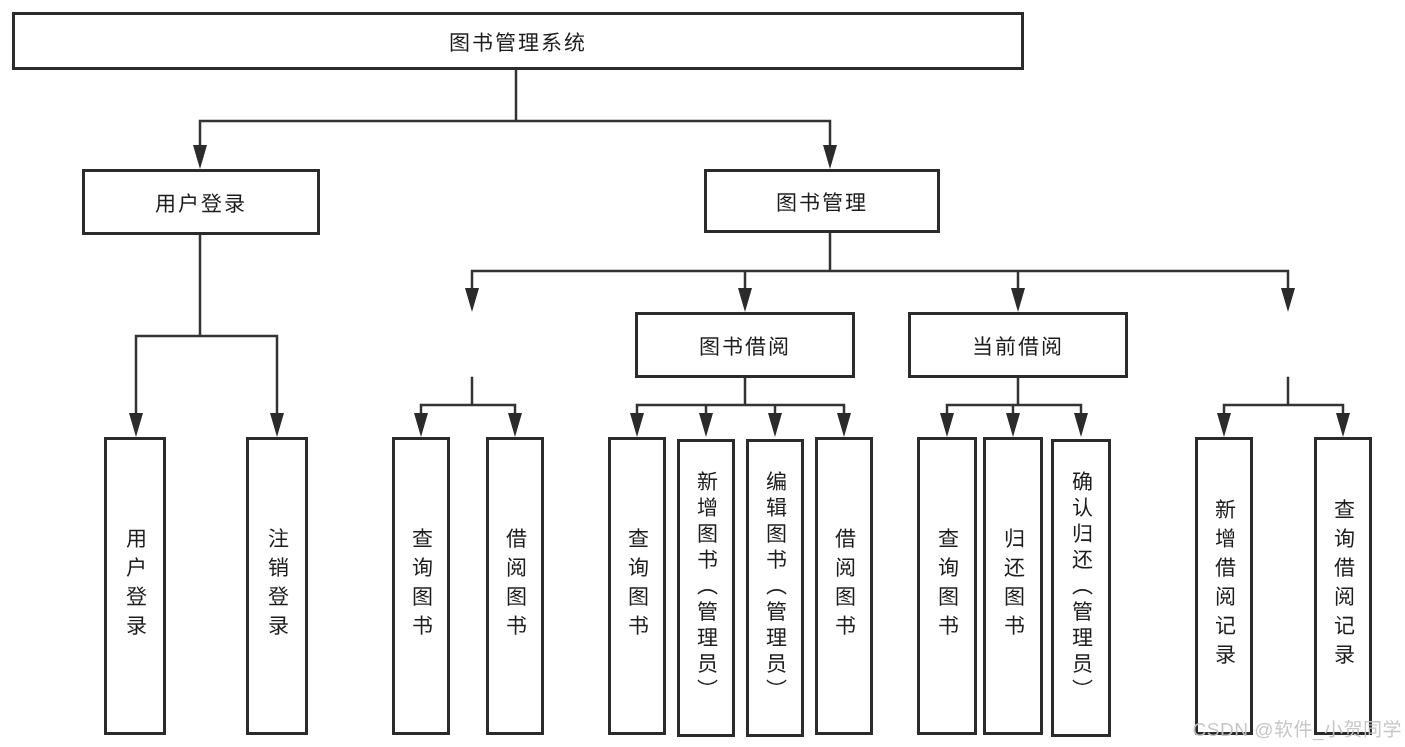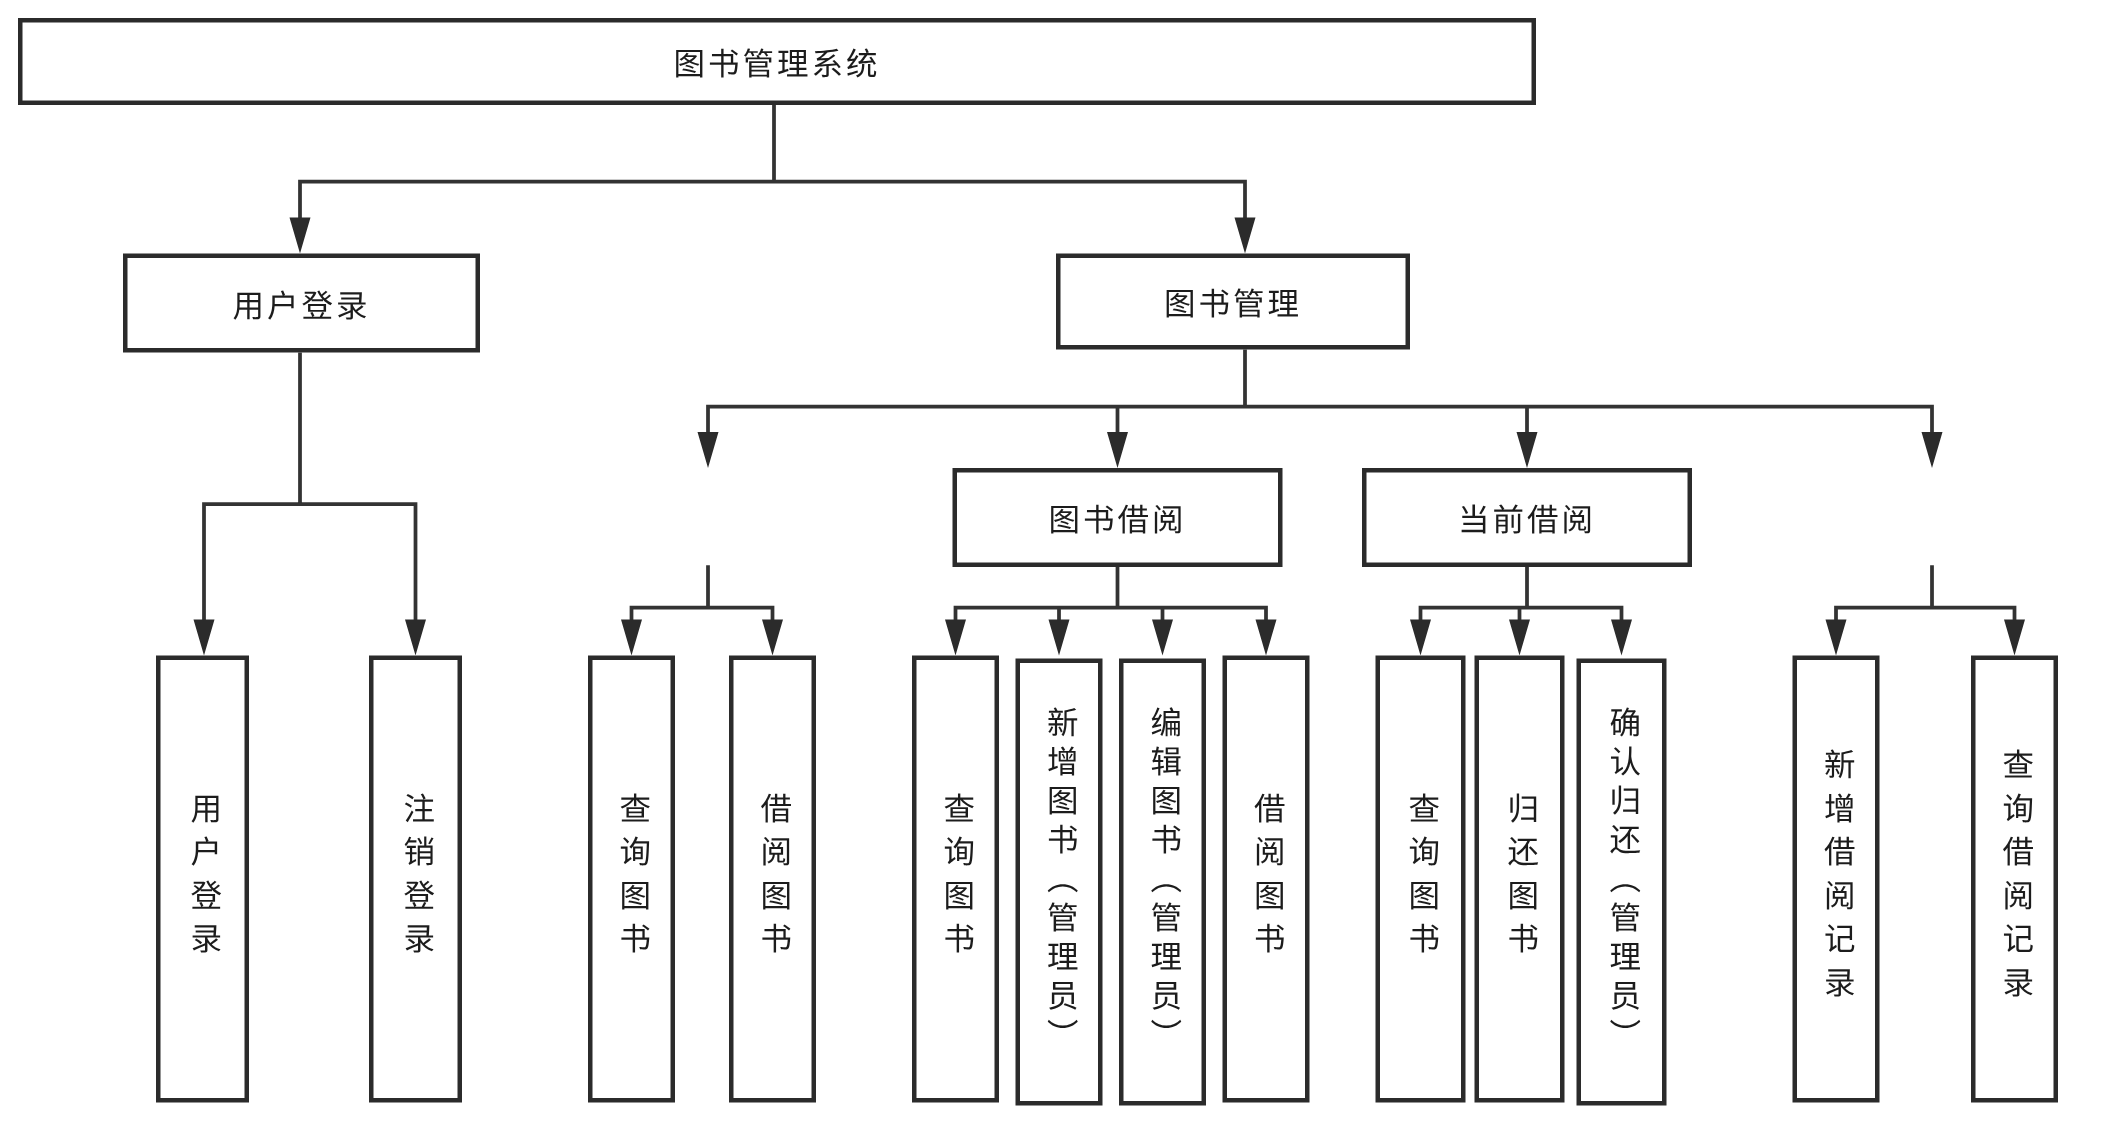--- a/index.html
+++ b/index.html
@@ -163,14 +163,15 @@
     <span class="vtext tight">确认归还（管理员）</span>
   </div>
 
   <div class="vbox" style="left:1195px; top:437px; width:58px; height:298px;">
     <span class="vtext">新增借阅记录</span>
   </div>
   <div class="vbox" style="left:1314px; top:437px; width:58px; height:298px;">
     <span class="vtext">查询借阅记录</span>
   </div>
 
+  <div class="watermark">CSDN @软件_小贺同学</div>
 
 </div>
 
 </body></html>

